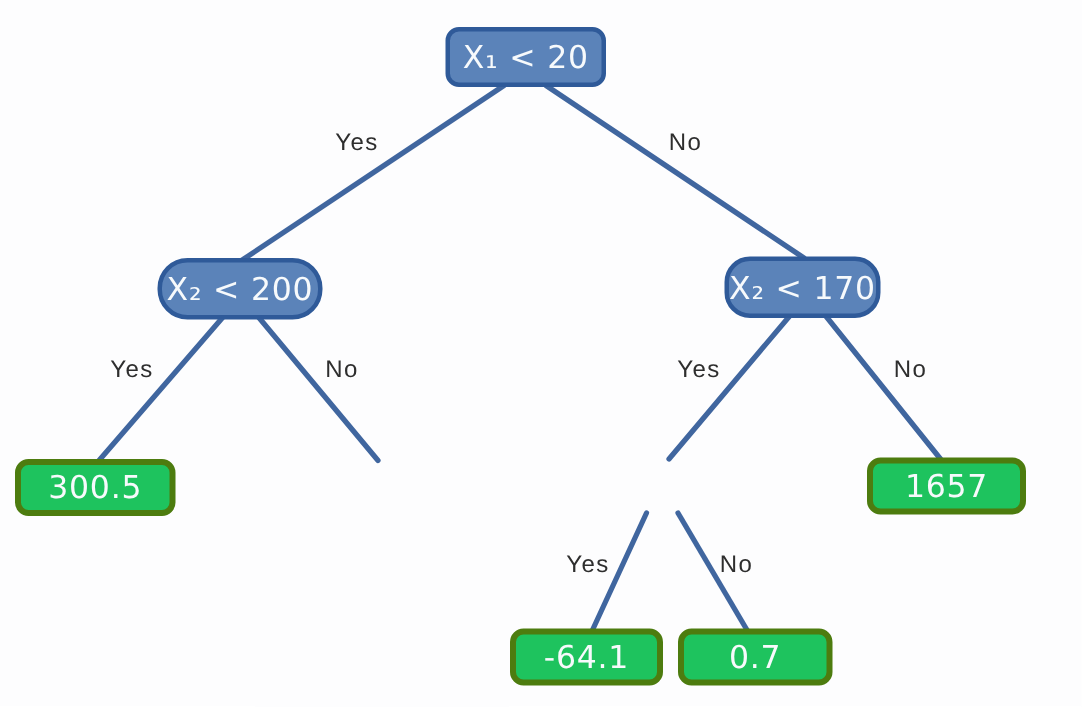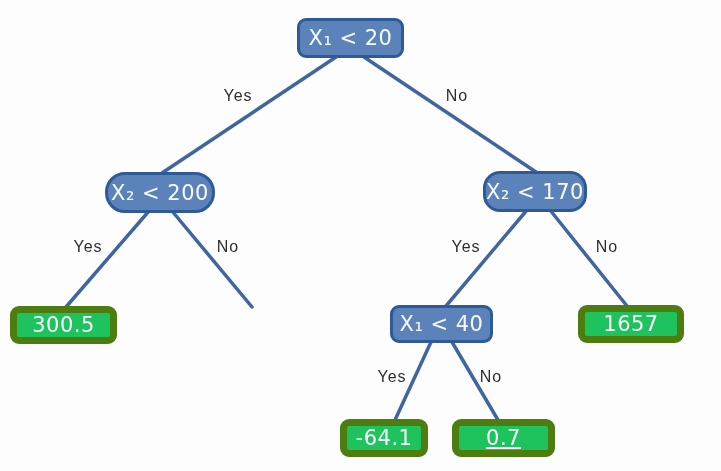--- a/index.html
+++ b/index.html
@@ -39,21 +39,21 @@
     font-size: 21px;
     letter-spacing: 0.5px;
     font-family: "DejaVu Sans", "Liberation Sans", sans-serif;
   }
   .node.decision {
     background: #5b83b9;
     border: 3px solid #2f5a99;
   }
   .node.leaf {
     background: #1ec35e;
-    border: 7px solid #4d7c0f;
+    border: 4px solid #4d7c0f;
   }
   .edge-label {
     position: absolute;
     transform: translate(-50%, -50%);
     font-size: 16px;
     color: #2e2e2e;
     letter-spacing: 1px;
     white-space: nowrap;
     font-family: Liberation Sans, sans-serif;
   }
@@ -73,30 +73,29 @@
     <line x1="431" y1="342" x2="395" y2="420"></line>
     <line x1="452" y1="342" x2="498" y2="420"></line>
   </svg>
 
   <div class="node decision" style="left:297px; top:18px;  width:107px; height:40px;">X₁ &lt; 20</div>
 
   <div class="node decision" style="left:105px; top:172px; width:110px; height:41px;border-radius:20px;">X₂ &lt; 200</div>
 
   <div class="node decision" style="left:483px; top:171px; width:104px; height:41px;border-radius:17px;">X₂ &lt; 170</div>
 
-  <div class="node decision" style="left:390px; top:305px; width:103px; height:38px;">X₁ &lt; 40</div>
 
   <div class="node leaf" style="left:10px;  top:306px; width:107px; height:38px;">300.5</div>
 
 
   <div class="node leaf" style="left:578px; top:305px; width:106px; height:38px;">1657</div>
 
-  <div class="node leaf" style="left:340px; top:419px; width:88px; height:38px;">-64.1</div>
+  <div class="node leaf" style="left:340px; top:419px; width:102px; height:38px;">-64.1</div>
 
-  <div class="node leaf" style="left:452px; top:419px; width:103px; height:38px;text-decoration:underline;">0.7</div>
+  <div class="node leaf" style="left:452px; top:419px; width:103px; height:38px;">0.7</div>
 
   <div class="edge-label" style="left:238px; top:96px;">Yes</div>
   <div class="edge-label" style="left:457px; top:96px;">No</div>
   <div class="edge-label" style="left:88px;  top:247px;">Yes</div>
   <div class="edge-label" style="left:228px; top:247px;">No</div>
   <div class="edge-label" style="left:466px; top:247px;">Yes</div>
   <div class="edge-label" style="left:607px; top:247px;">No</div>
   <div class="edge-label" style="left:392px; top:377px;">Yes</div>
   <div class="edge-label" style="left:491px; top:377px;">No</div>
 

